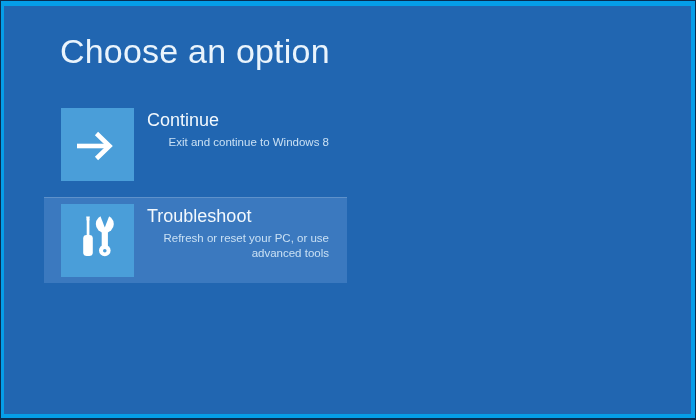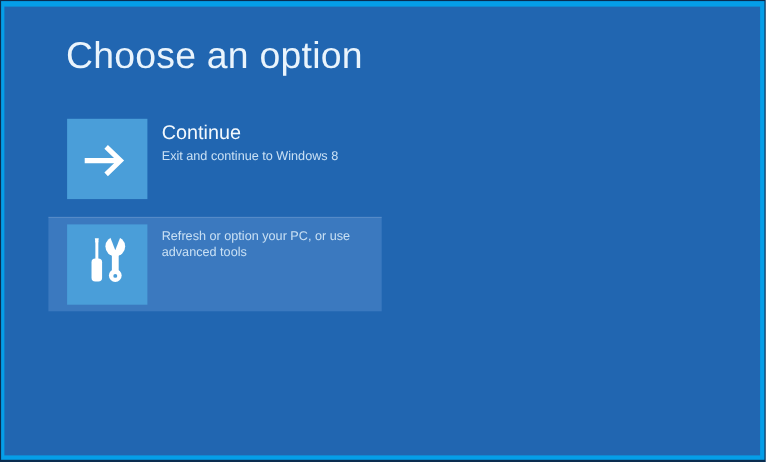--- a/index.html
+++ b/index.html
@@ -42,20 +42,21 @@
   }
   .texts{
     align-self:flex-start;margin-left:13px;margin-top:8px;width:190px;
   }
   .option-label{
     font-size:18px;font-weight:300;line-height:23px;color:var(--label);
   }
   .option-desc{
     margin-top:3px;font-size:11.5px;line-height:14.5px;color:var(--desc);
     max-width:182px;
+    text-align:right;
   }
   svg{display:block;}
 </style>
 </head>
 <body>
 
 <div class="edge">
   <div class="frame">
     <div class="main">
 
@@ -86,19 +87,20 @@
 
             <circle fill="#ffffff" cx="43.8" cy="20" r="9"></circle>
             <polygon fill="var(--tile)" points="38.2,9 49.4,9 43.8,23.5"></polygon>
             <rect fill="var(--tile)" x="37.5" y="6" width="12.6" height="4.4"></rect>
             <rect fill="#ffffff" x="40.7" y="25" width="6.2" height="20"></rect>
             <circle fill="#ffffff" cx="43.8" cy="46.5" r="5.8"></circle>
             <circle fill="var(--tile)" cx="43.8" cy="46.8" r="1.8"></circle>
           </svg>
         </div>
         <div class="texts">
-          <div class="option-desc">Refresh or option your PC, or use advanced tools</div>
+          <div class="option-label">Troubleshoot</div>
+          <div class="option-desc">Refresh or reset your PC, or use advanced tools</div>
         </div>
       </div>
 
     </div>
   </div>
 </div>
 
 </body></html>

